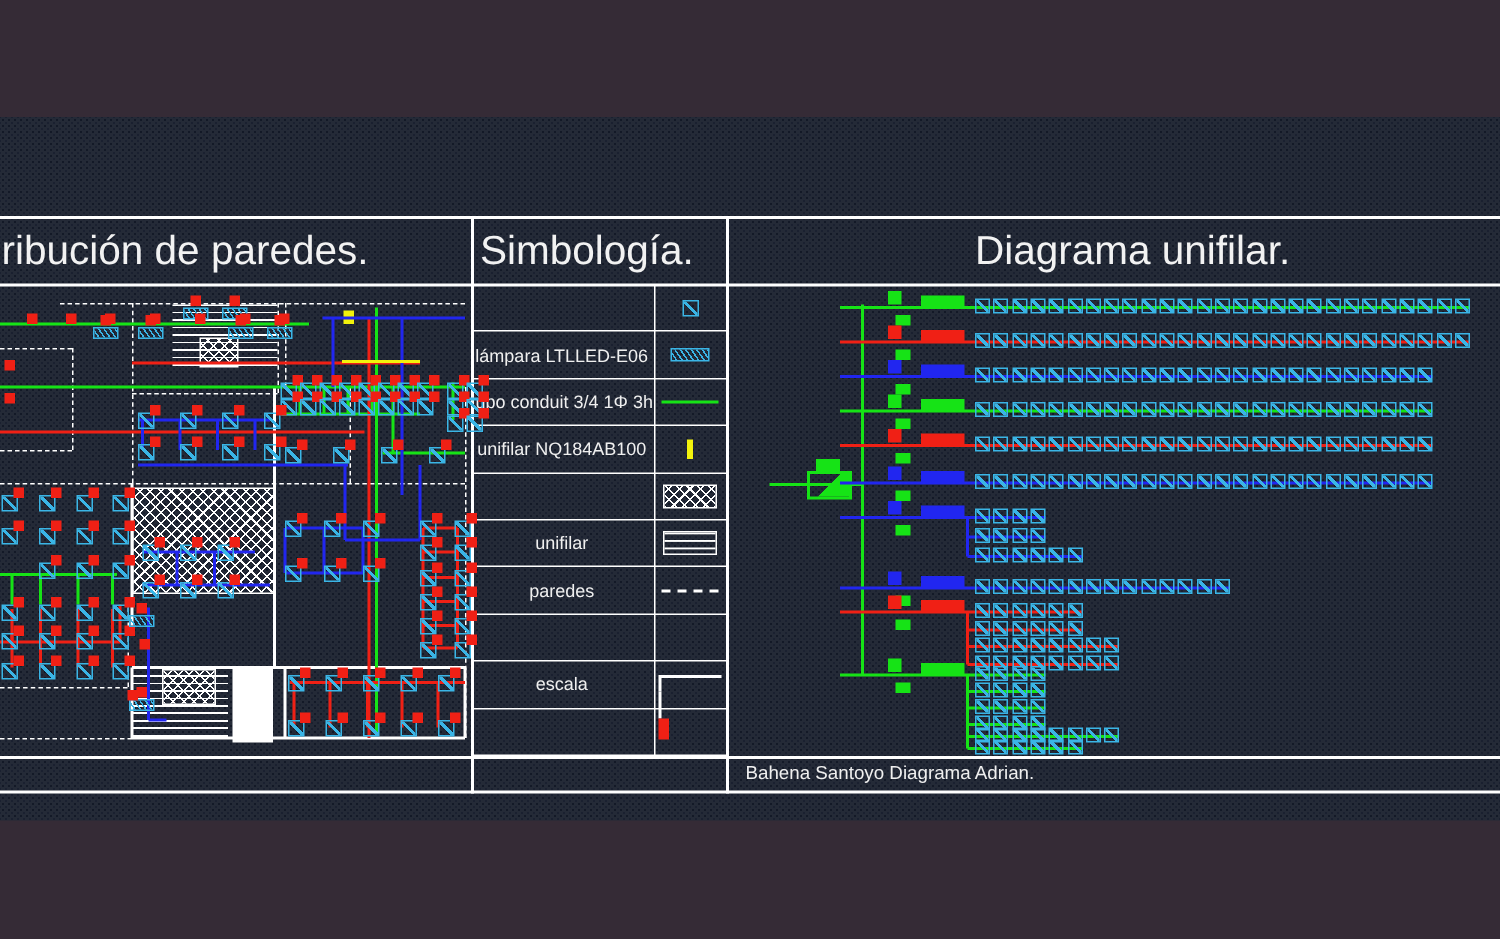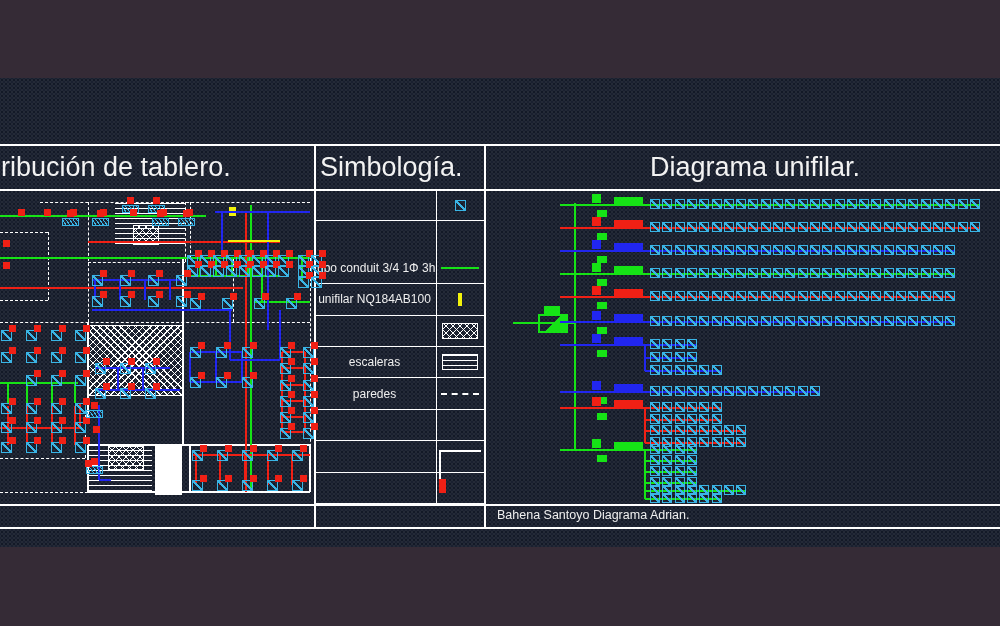--- a/index.html
+++ b/index.html
@@ -44,64 +44,71 @@
   <div id="canvas"></div>
 
   <div class="ln" style="left:0;top:144px;width:1000px;height:2px"></div>
   <div class="ln" style="left:0;top:189px;width:1000px;height:2px"></div>
   <div class="ln" style="left:0;top:504px;width:1000px;height:2px"></div>
   <div class="ln" style="left:0;top:527px;width:1000px;height:2px"></div>
   <div class="ln" style="left:314px;top:144px;width:2px;height:385px"></div>
   <div class="ln" style="left:484px;top:144px;width:2px;height:385px"></div>
   <div class="ln" style="left:436px;top:190px;width:1px;height:314px"></div>
 
-  <div class="title" style="left:1px;top:152px">ribución de tablero.</div>
+  <div class="title" style="left:1px;top:152px">ribución de paredes.</div>
   <div class="title" style="left:320px;top:152px">Simbología.</div>
   <div class="title" style="left:650px;top:152px">Diagrama unifilar.</div>
 
   <div id="legend-rows">
       <div class="lgrow" style="top: 0px; height: 31.4px;">
         <div class="lgsym">
           <div class="lamp" style="position: relative;"></div>
         </div>
       </div>
+      <div class="lgrow" style="top: 31.4px; height: 31.4px;">
+        <div class="lgtext">lámpara LTLLED-E06</div>
+        <div class="lgsym">
+          <div class="lamp6" style="width: 26px; height: 9px; position: relative;"></div>
+        </div>
+      </div>
       <div class="lgrow" style="top: 62.8px; height: 31.4px;">
         <div class="lgtext">tubo conduit 3/4 1Φ 3h</div>
         <div class="lgsym">
           <div style="position: relative; width: 38px; height: 2px; background: rgb(22, 227, 22);"></div>
         </div>
       </div>
       <div class="lgrow" style="top: 94.2px; height: 31.4px;">
         <div class="lgtext">unifilar NQ184AB100</div>
         <div class="lgsym">
           <div style="position: relative; width: 4px; height: 13px; background: rgb(242, 242, 12);"></div>
         </div>
       </div>
       <div class="lgrow" style="top: 125.6px; height: 31.4px;">
         <div class="lgsym">
           <div class="hatch" style="width: 36px; height: 16px; position: relative;"></div>
         </div>
       </div>
       <div class="lgrow" style="top: 157px; height: 31.4px;">
-        <div class="lgtext">escaleras</div>
+        <div class="lgtext">unifilar</div>
         <div class="lgsym">
           <div class="stairs" style="width: 36px; height: 16px; border: 1px solid rgb(255, 255, 255); background-size: 100% 5px; position: relative;"></div>
         </div>
       </div>
       <div class="lgrow" style="top: 188.4px; height: 31.4px;">
         <div class="lgtext">paredes</div>
         <div class="lgsym">
           <div style="position: relative; width: 38px; height: 0px; border-top: 2px dashed rgb(255, 255, 255);"></div>
         </div>
       </div>
       <div class="lgrow" style="top: 219.8px; height: 31.4px;">
         <div class="lgtext"></div>
         <div class="lgsym"></div>
       </div>
       <div class="lgrow" style="top: 251.2px; height: 31.4px;">
+        <div class="lgtext">escala</div>
         <div class="lgsym">
           <div style="position: relative; width: 42px; height: 12px;">
             <div style="left: 0px; top: 8px; width: 42px; height: 1.5px; background: rgb(255, 255, 255);"></div>
             <div style="left: 0px; top: 4px; width: 1.5px; height: 9px; background: rgb(255, 255, 255);"></div>
             <div style="left: 20px; top: 4px; width: 1.5px; height: 9px; background: rgb(255, 255, 255);"></div>
             <div style="left: 40px; top: 4px; width: 1.5px; height: 9px; background: rgb(255, 255, 255);"></div>
             <div style="left: 8px; top: 2px; width: 7px; height: 7px; background: rgb(240, 32, 21);"></div>
             <div style="left: 30px; top: 2px; width: 7px; height: 7px; background: rgb(240, 32, 21);"></div>
           </div>
         </div>

